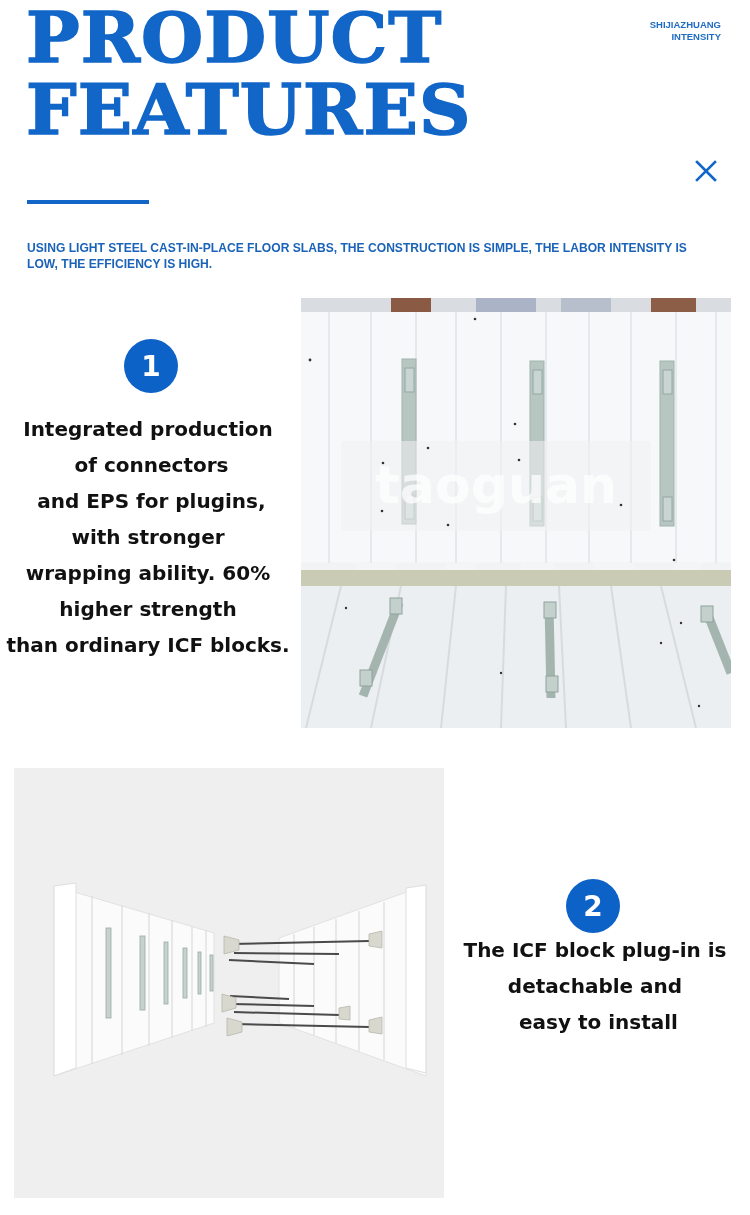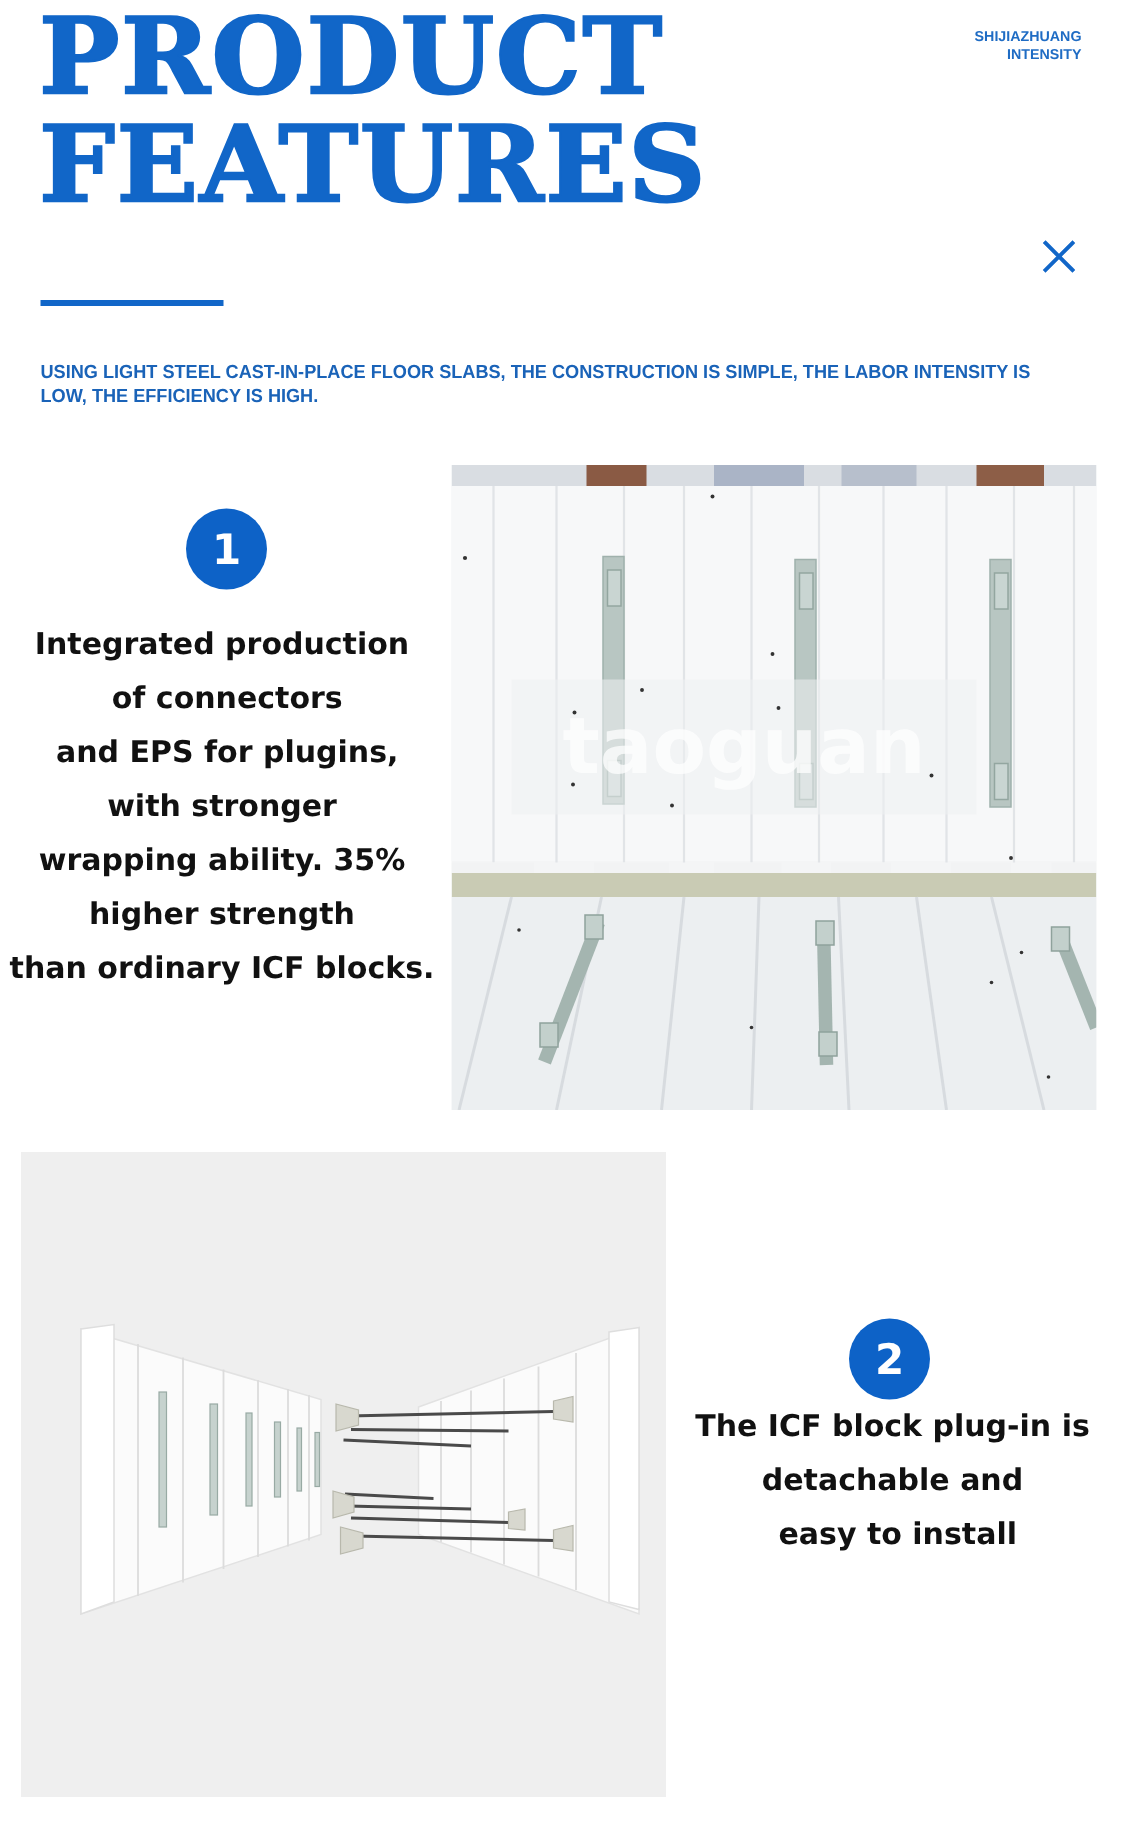--- a/index.html
+++ b/index.html
@@ -42,21 +42,21 @@
     font-family: "DejaVu Sans", sans-serif; font-size: 28px; font-weight: 700;
     display: flex; align-items: center; justify-content: center;
   }
   .feature-text {
     position: absolute; text-align: center; color: #111;
     font-family: "DejaVu Sans", sans-serif; font-weight: 700;
     font-size: 20px; line-height: 36px; white-space: pre;
   }
 
   .photo1 {
-    position: absolute; left: 301px; top: 310px; width: 430px; height: 430px;
+    position: absolute; left: 301px; top: 298px; width: 430px; height: 430px;
     background: #f4f5f6; overflow: hidden;
   }
   .photo2 {
     position: absolute; left: 14px; top: 768px; width: 430px; height: 430px;
     background: #efefef; overflow: hidden;
   }
   .photo1 svg, .photo2 svg { display: block; }
 </style>
 </head>
 <body>
@@ -79,21 +79,21 @@
 
 <div class="rule"></div>
 
 <div class="tagline">USING LIGHT STEEL CAST-IN-PLACE FLOOR SLABS, THE CONSTRUCTION IS SIMPLE, THE LABOR INTENSITY IS LOW, THE EFFICIENCY IS HIGH.</div>
 
 <div class="badge" style="left:124px; top:339px;">1</div>
 <div class="feature-text" style="left:0px; top:411px; width:296px;">Integrated production
  of connectors
  and EPS for plugins,
 with stronger
-wrapping ability. 35%
+wrapping ability. 60%
 higher strength
 than ordinary ICF blocks.</div>
 
 <div class="photo1">
   <svg width="430" height="430" viewBox="0 0 430 430">
 
     <rect x="0" y="0" width="430" height="14" fill="#d9dde2"></rect>
     <rect x="90" y="0" width="40" height="14" fill="#8a5a44"></rect>
     <rect x="175" y="0" width="60" height="14" fill="#aab4c6"></rect>
     <rect x="260" y="0" width="50" height="14" fill="#b7bfcc"></rect>

